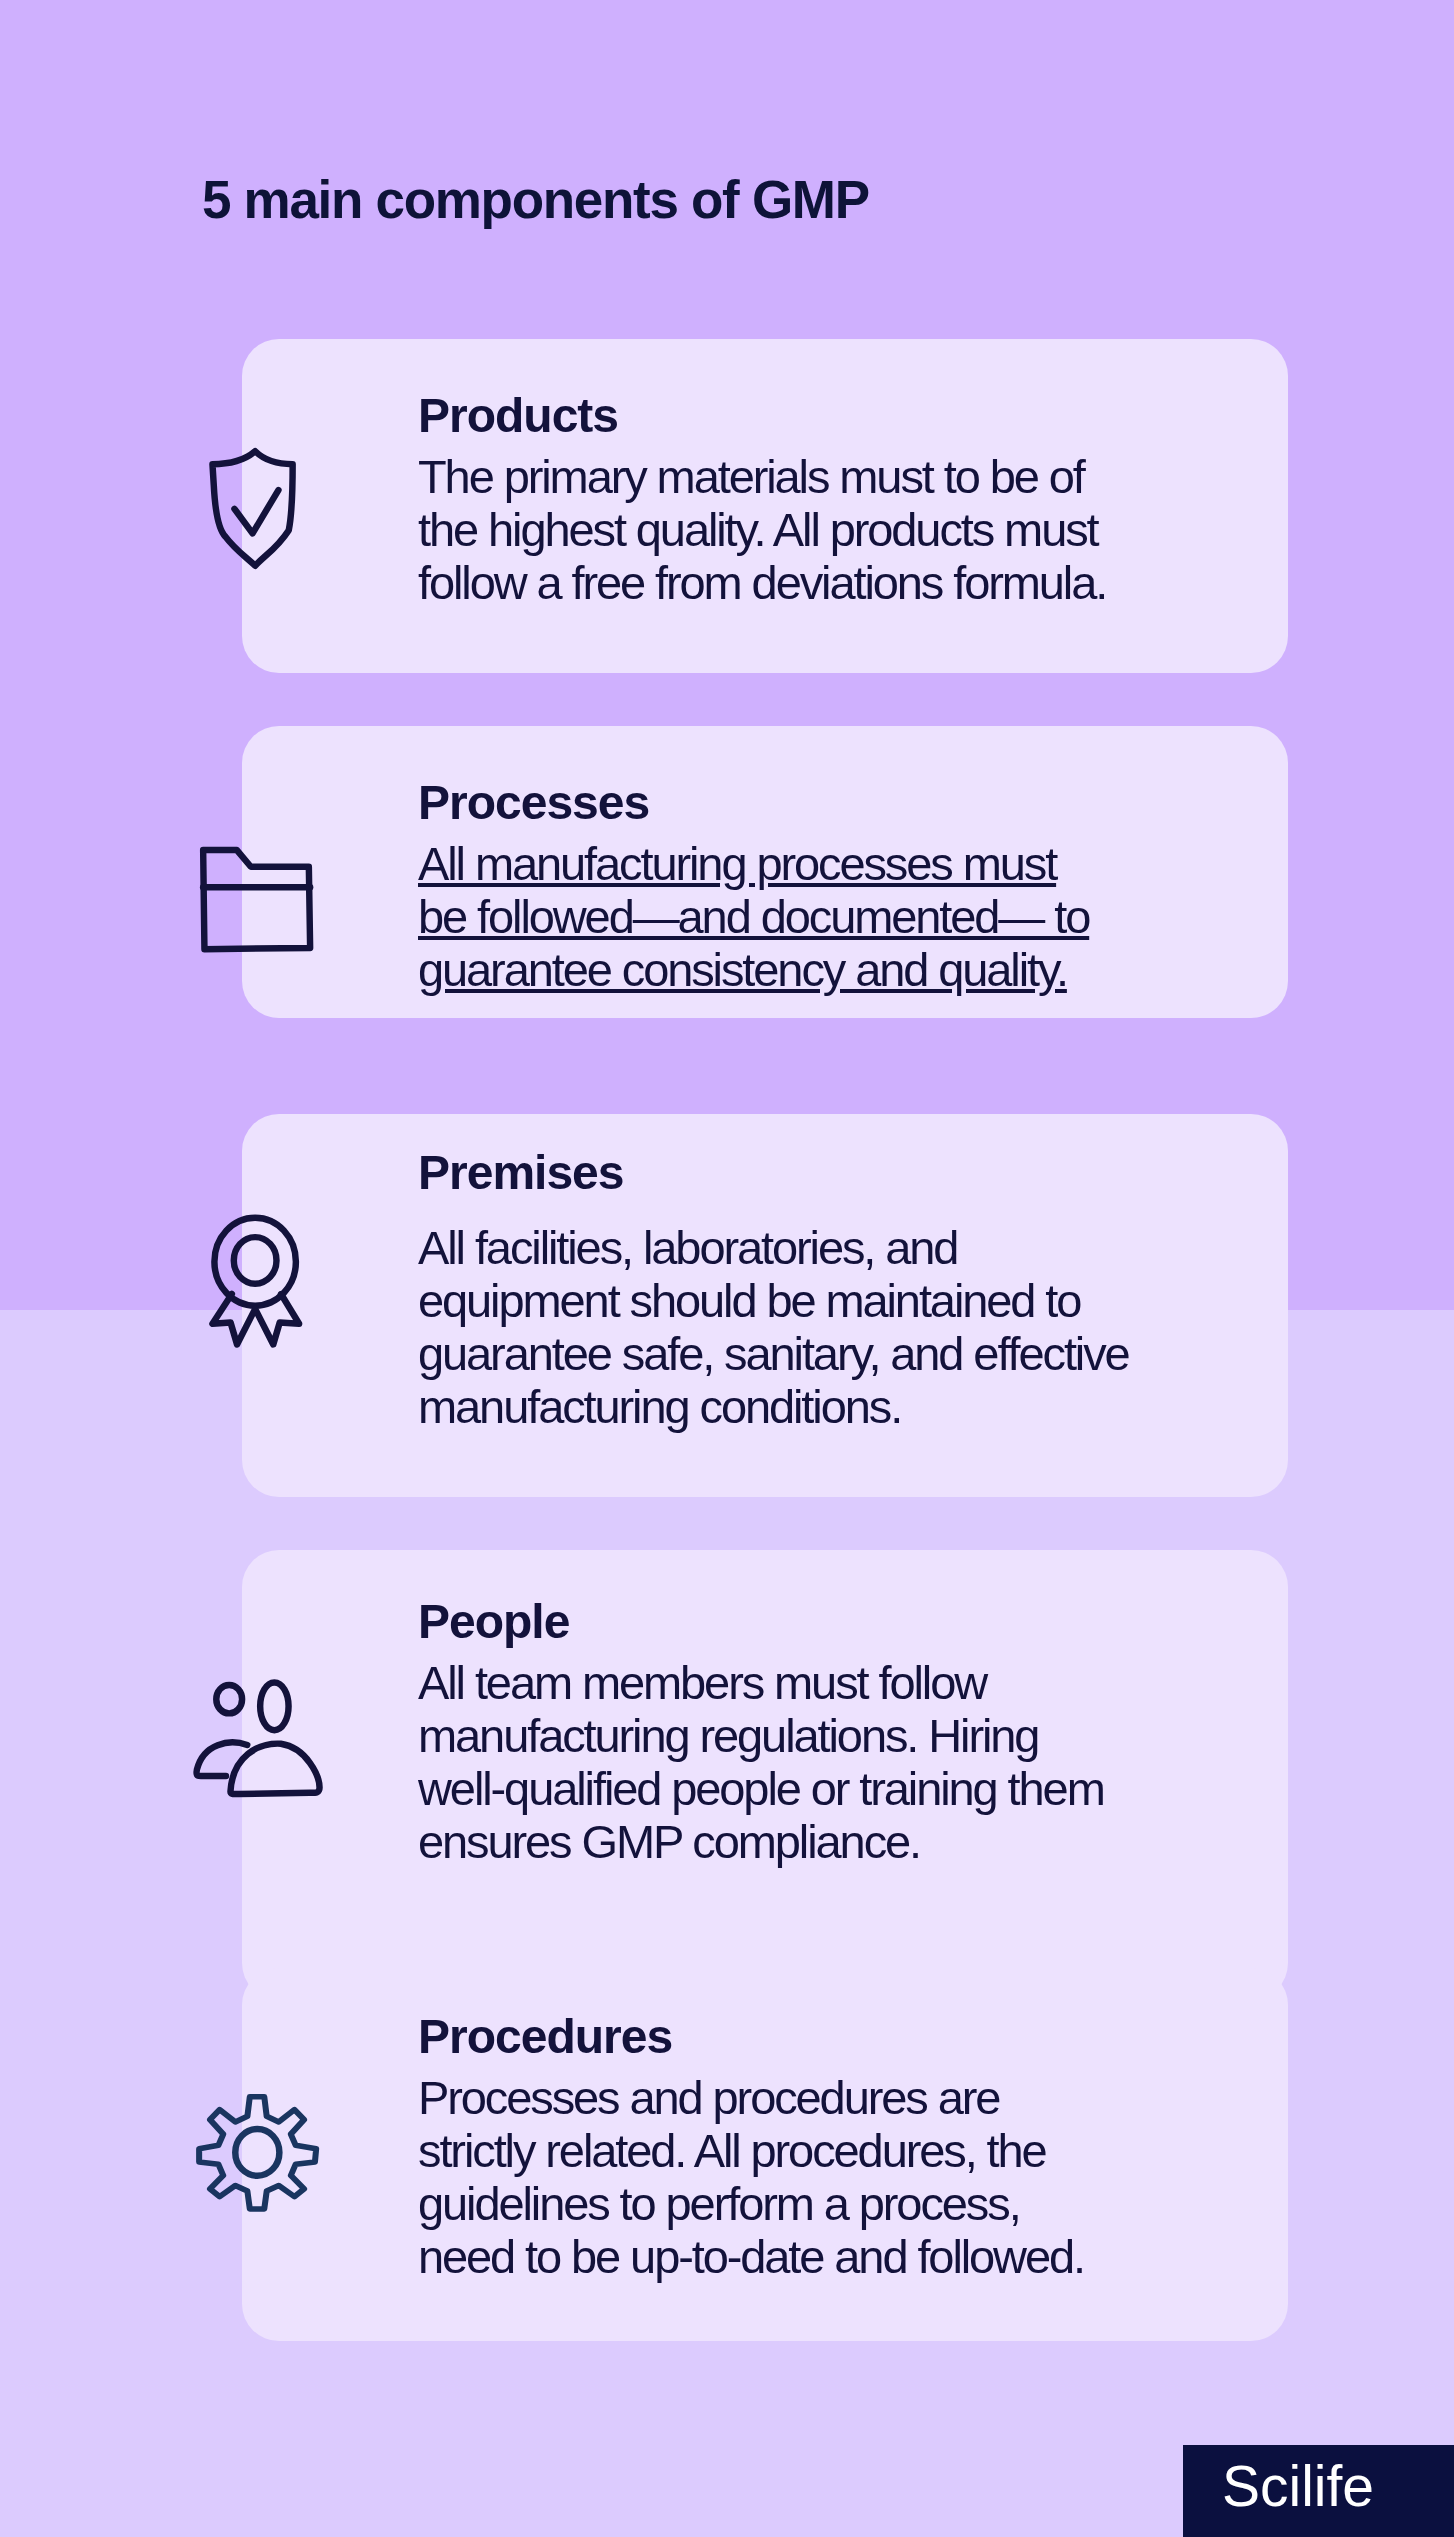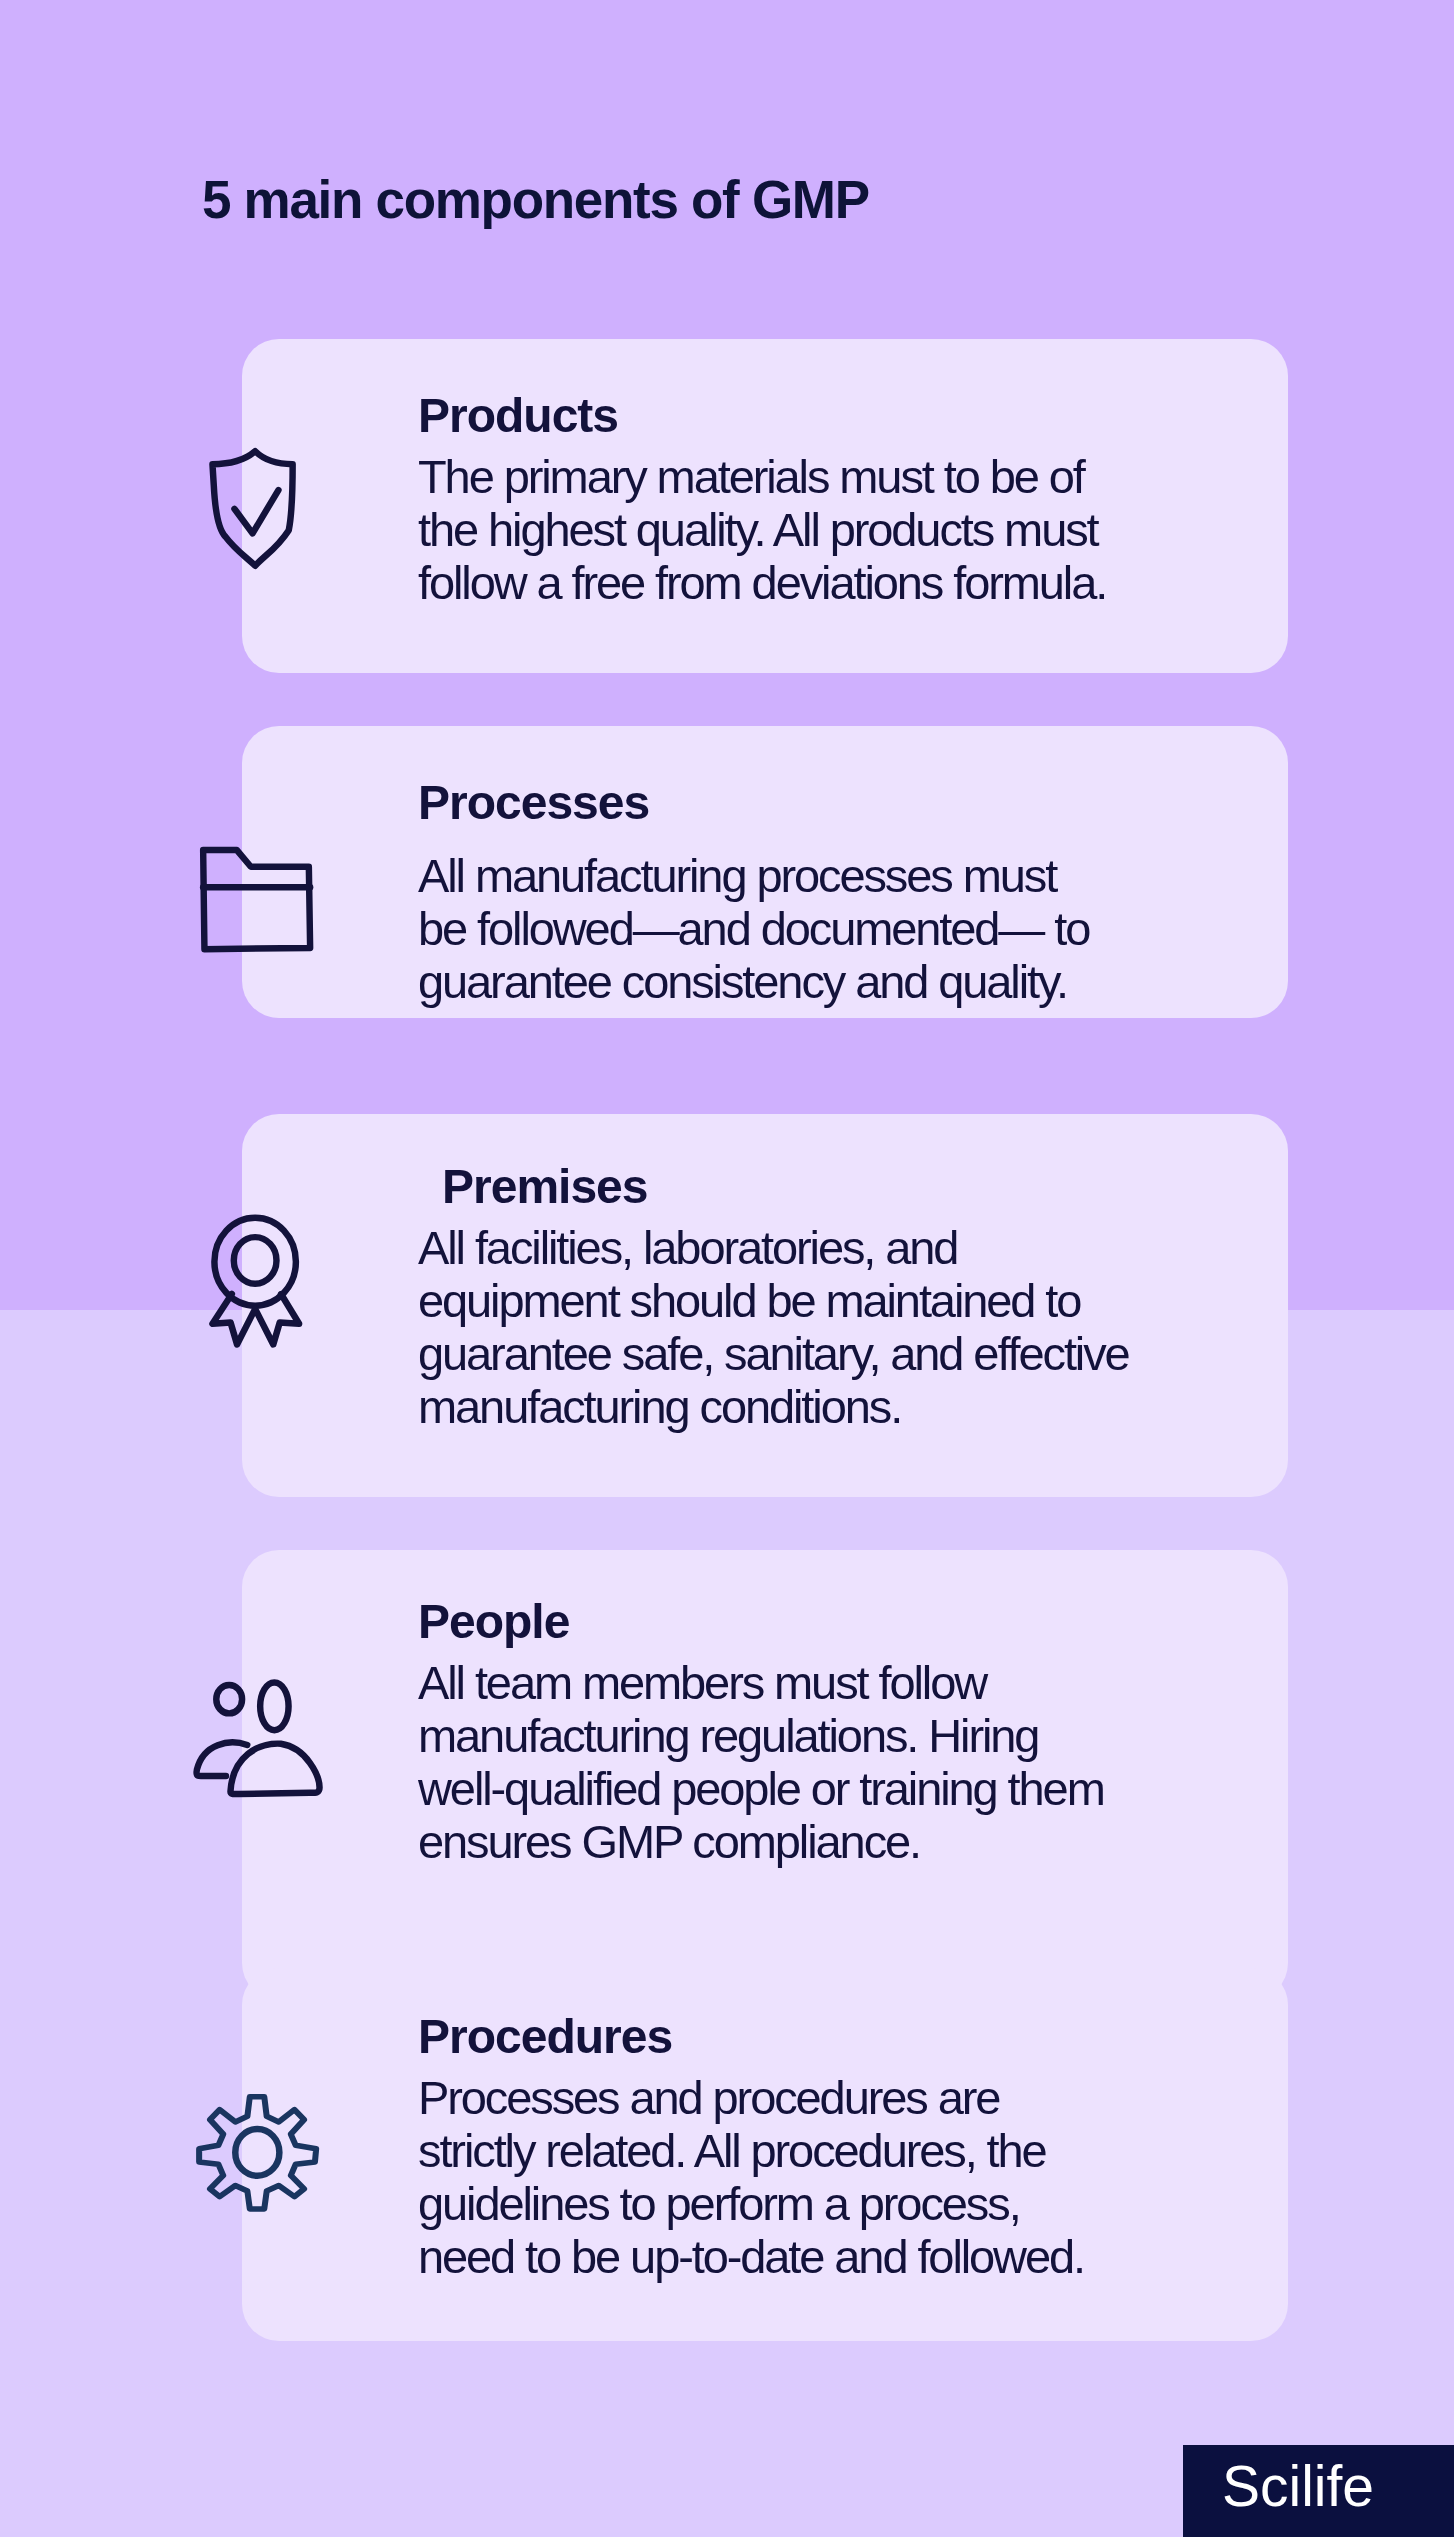--- a/index.html
+++ b/index.html
@@ -58,35 +58,35 @@
 </div>
 <div class="icon" style="left:206px;top:446px;">
   <svg width="97" height="123" viewBox="0 0 150 190" fill="none" stroke="#13123b" stroke-width="10" stroke-linecap="round" stroke-linejoin="round">
     <path d="M76 8 C 60 22, 40 28, 10 28 L 12 60 C 14 100, 20 130, 30 140 C 45 160, 60 170, 76 185 C 92 168, 110 158, 128 130 C 132 110, 134 80, 134 28 C 110 28, 90 22, 76 8 Z"></path>
     <path d="M44 97 L 72 135 L 112 68"></path>
   </svg>
 </div>
 
 <div class="card" style="top:726px;height:292px;">
   <div class="heading" style="top:49px;">Processes</div>
-  <div class="body" style="top:123px;">
+  <div class="body" style="top:111px;text-decoration:underline;">
     <span class="ln">All manufacturing processes must</span>
     <span class="ln">be followed—and documented— to</span>
     <span class="ln">guarantee consistency and quality.</span>
   </div>
 </div>
 <div class="icon" style="left:198px;top:842px;">
   <svg width="116" height="110" viewBox="0 0 180 170" fill="none" stroke="#13123b" stroke-width="10" stroke-linecap="round" stroke-linejoin="round">
     <path d="M8 12 L 60 12 L 82 38 L 172 38 L 174 164 L 10 166 Z"></path>
     <path d="M8 70 L 174 70"></path>
   </svg>
 </div>
 
 <div class="card" style="top:1114px;height:383px;">
-  <div class="heading" style="top:45px;margin-left:24px;">Premises</div>
+  <div class="heading" style="top:31px;">Premises</div>
   <div class="body" style="top:107px;">
     <span class="ln">All facilities, laboratories, and</span>
     <span class="ln">equipment should be maintained to</span>
     <span class="ln">guarantee safe, sanitary, and effective</span>
     <span class="ln">manufacturing conditions.</span>
   </div>
 </div>
 <div class="icon" style="left:206px;top:1215px;">
   <svg width="97" height="149" viewBox="0 0 150 230" fill="none" stroke="#13123b" stroke-width="10" stroke-linecap="round" stroke-linejoin="round">
     <ellipse cx="76" cy="72" rx="63" ry="68"></ellipse>

